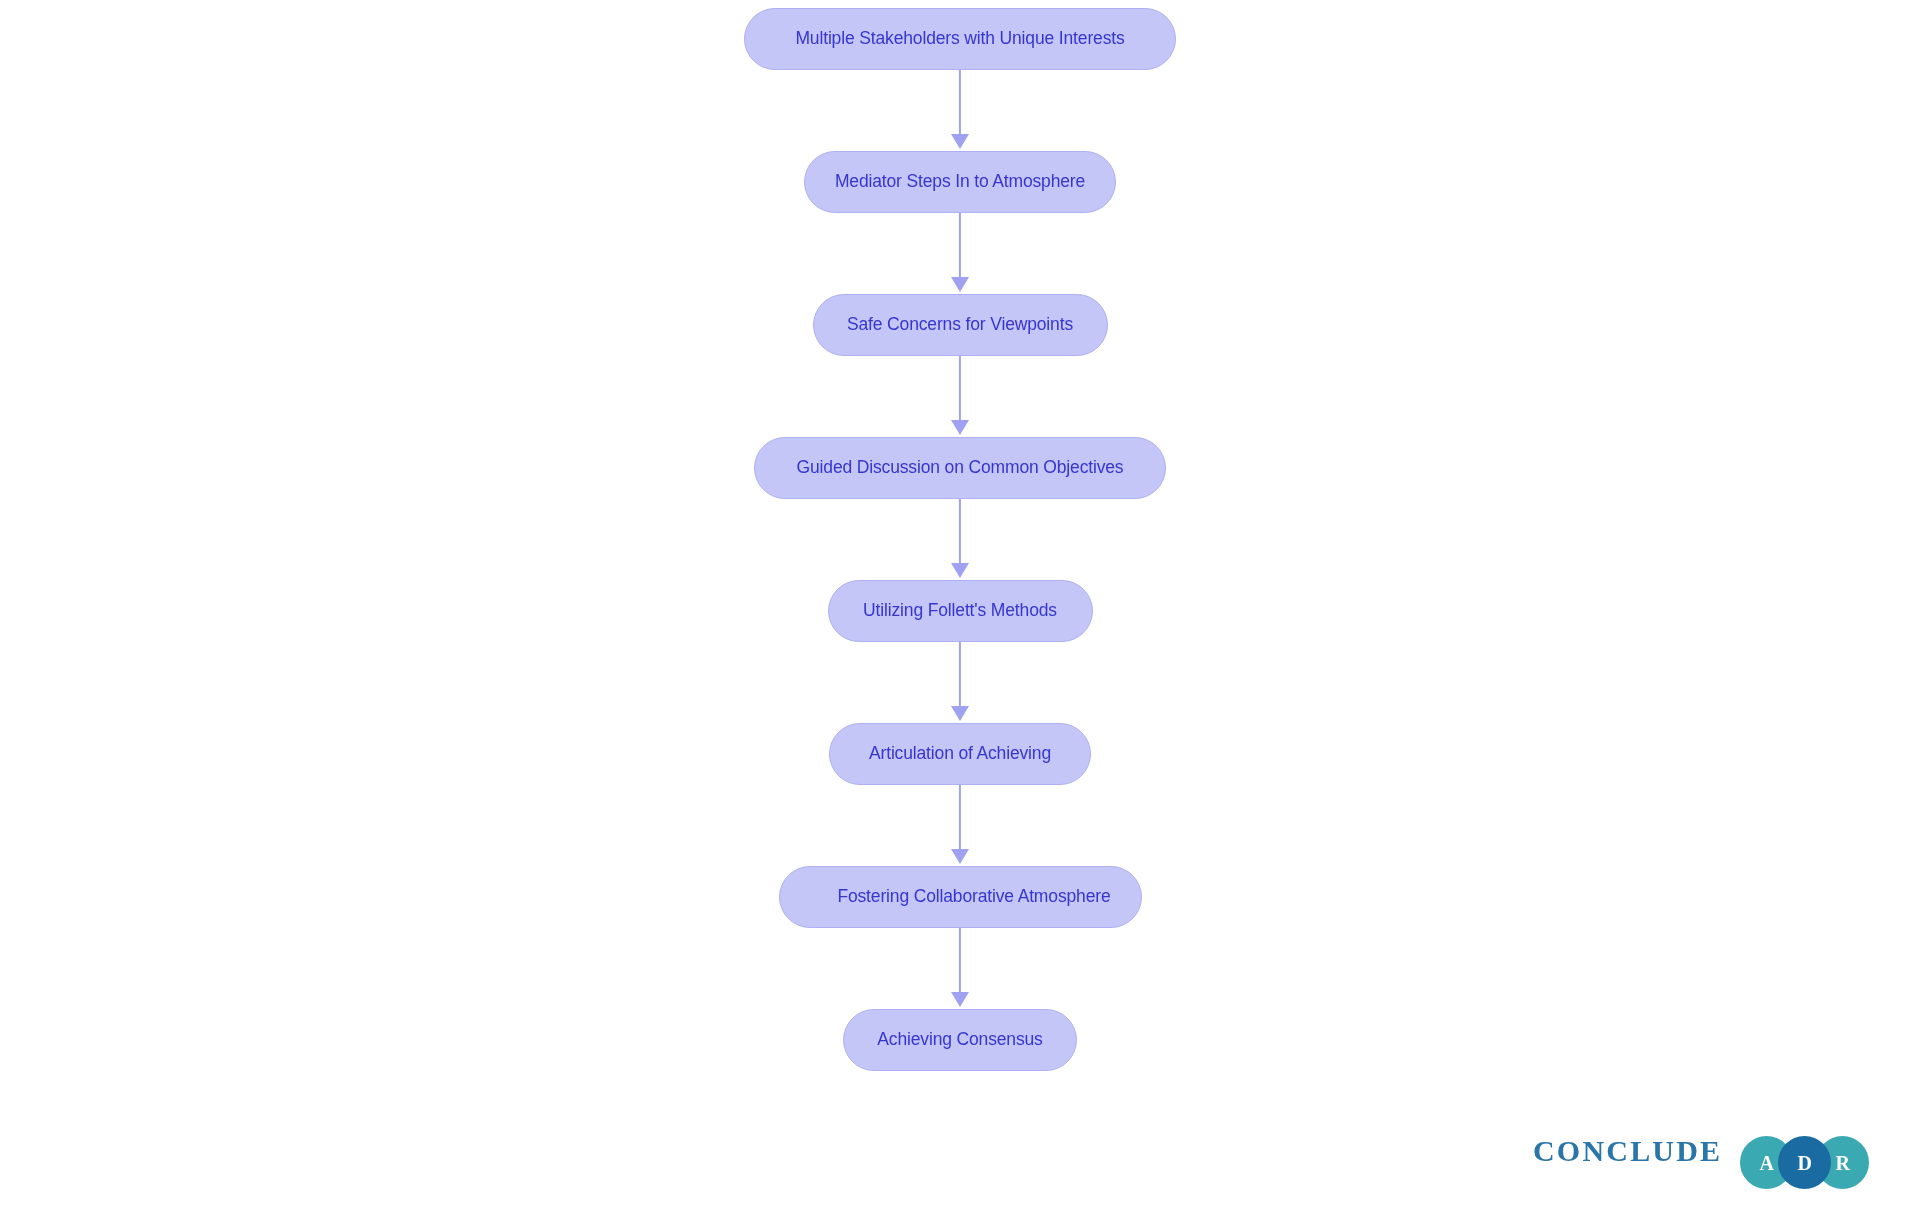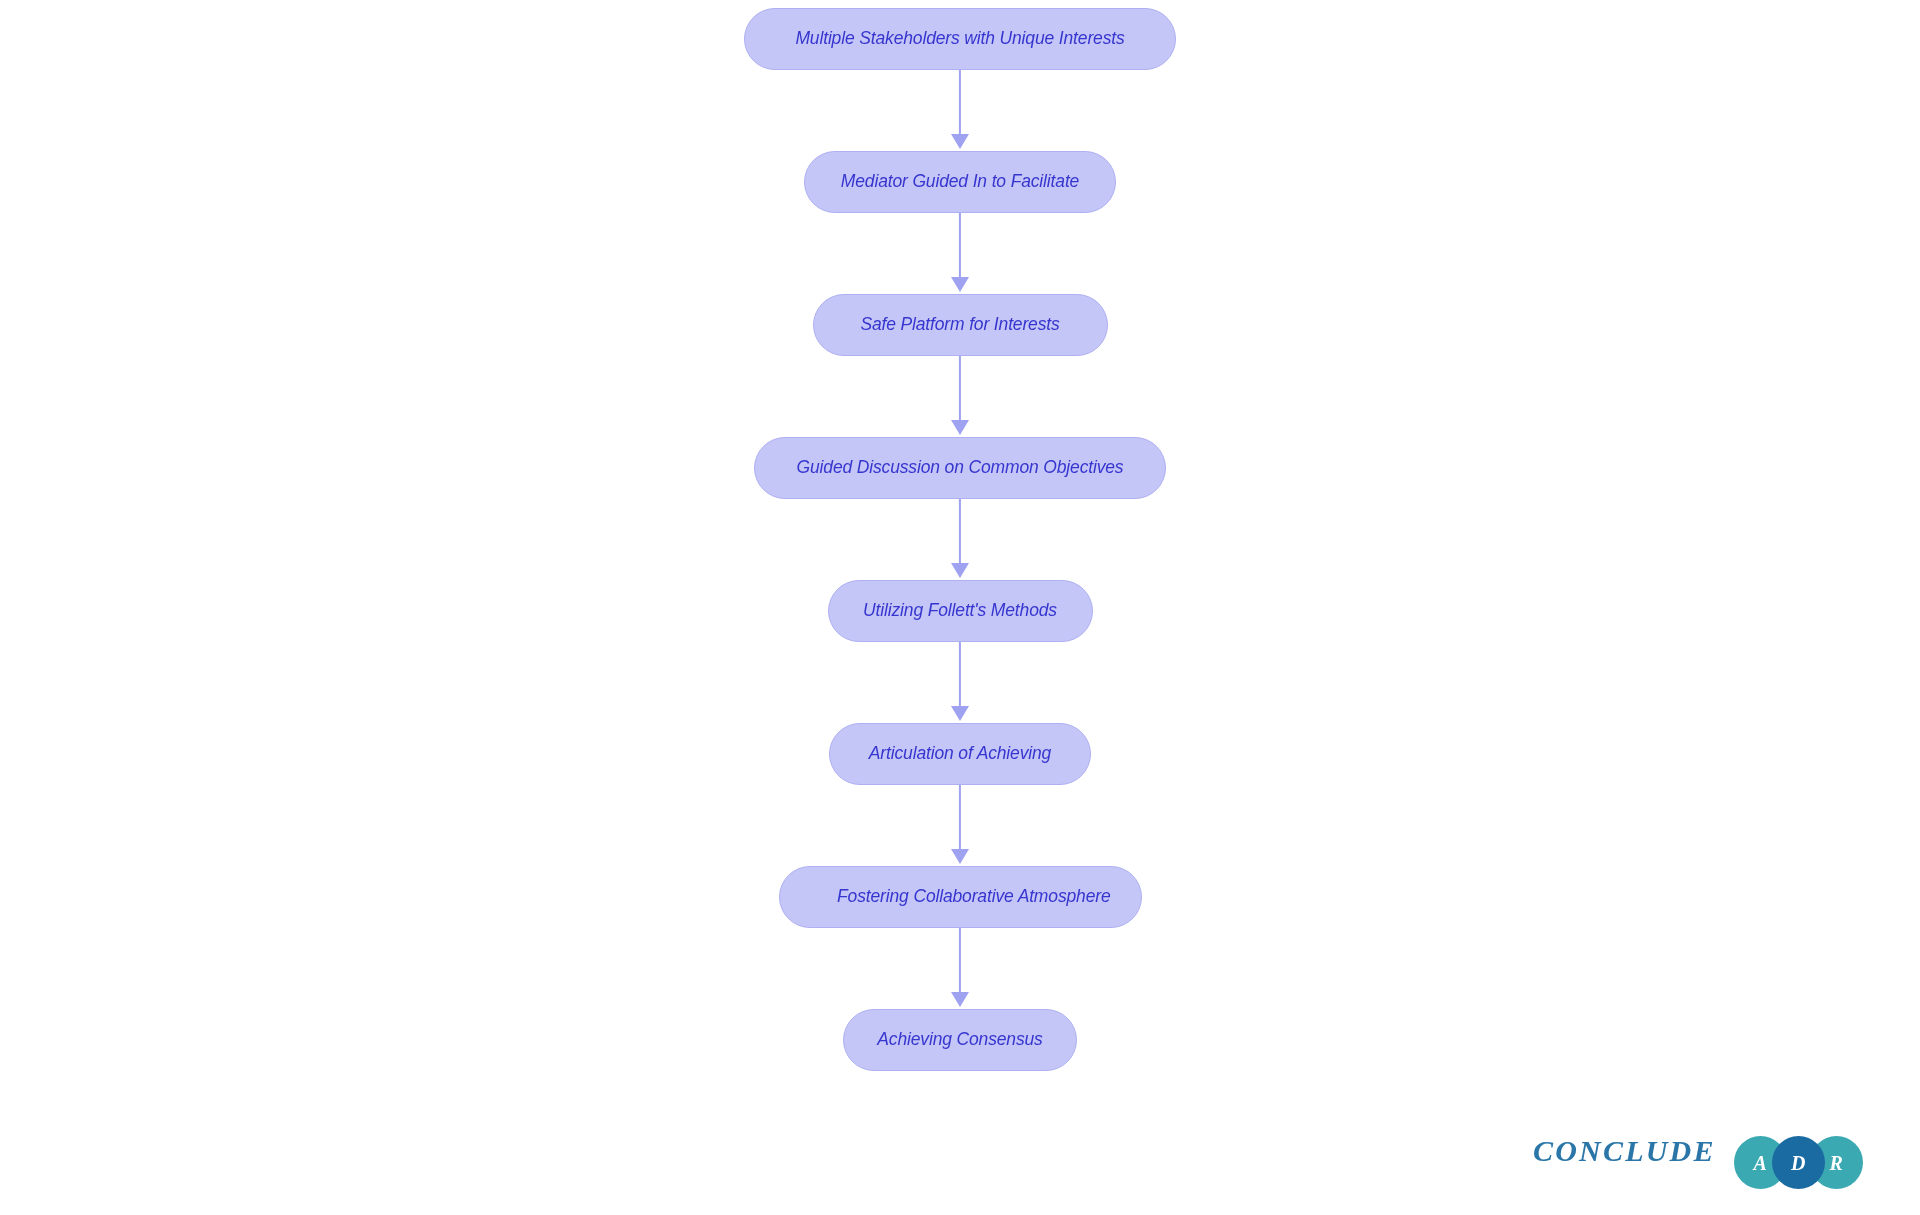--- a/index.html
+++ b/index.html
@@ -13,21 +13,20 @@
     font-family: "Liberation Sans", sans-serif;
     overflow: hidden;
     position: relative;
   }
 
   #flow-canvas {
     position: absolute;
     inset: 0;
     width: 1716px;
     height: 1215px;
-    font-style: italic;
   }
 
   .flow-stack {
     position: absolute;
     left: 0;
     top: 0;
     width: 1920px;
     display: flex;
     flex-direction: column;
     align-items: center;
@@ -134,30 +133,30 @@
     <div class="node" style="width:432px;">
       <span class="node-label">Multiple Stakeholders with Unique Interests</span>
     </div>
 
     <div class="connector">
       <div class="stem"></div>
       <div class="head"></div>
     </div>
 
     <div class="node" style="width:312px;">
-      <span class="node-label">Mediator Guided In to Facilitate</span>
+      <span class="node-label">Mediator Steps In to Atmosphere</span>
     </div>
 
     <div class="connector">
       <div class="stem"></div>
       <div class="head"></div>
     </div>
 
     <div class="node" style="width:295px;">
-      <span class="node-label">Safe Platform for Interests</span>
+      <span class="node-label">Safe Concerns for Viewpoints</span>
     </div>
 
     <div class="connector">
       <div class="stem"></div>
       <div class="head"></div>
     </div>
 
     <div class="node" style="width:412px;">
       <span class="node-label">Guided Discussion on Common Objectives</span>
     </div>

